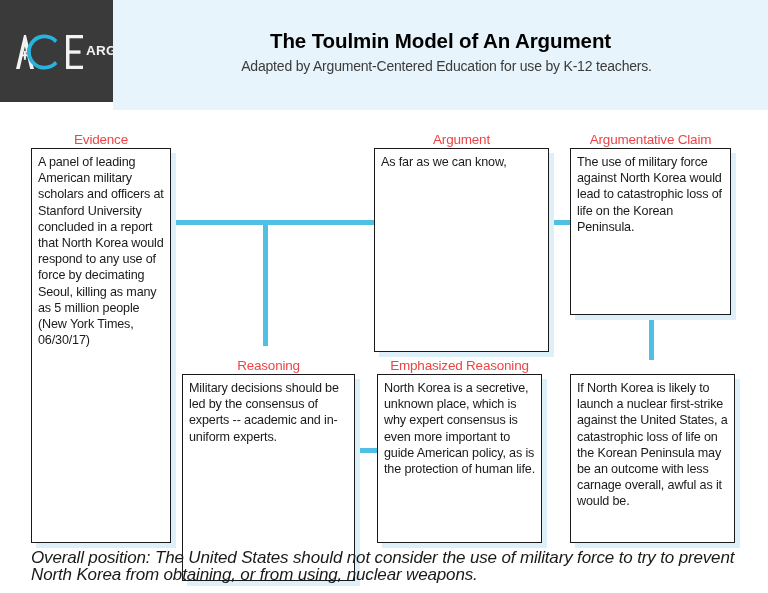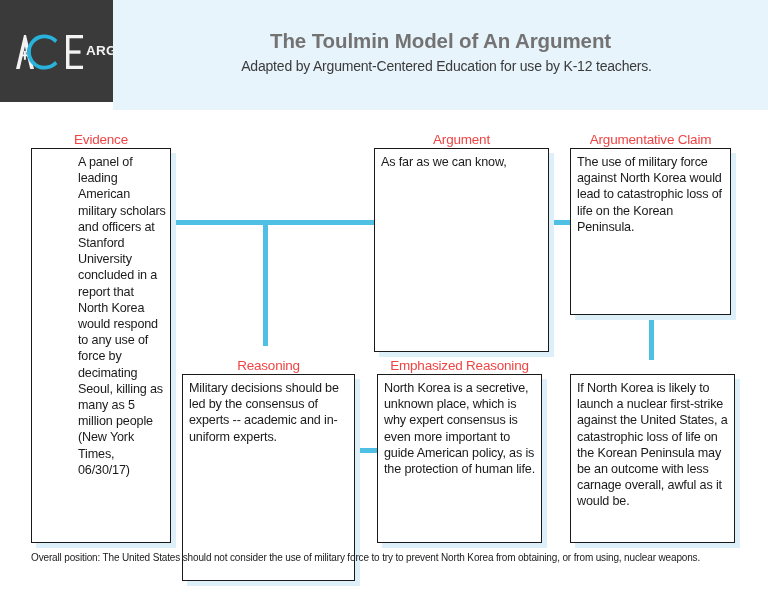--- a/index.html
+++ b/index.html
@@ -13,21 +13,21 @@
 
   
   .header-band {
     position: absolute; left: 113px; top: 0px;
     width: 655px; height: 110px;
     background: #e7f4fb;
   }
   .header-title {
     position: absolute; left: 113px; top: 29px; width: 655px;
     text-align: center;
-    font-size: 20.5px; font-weight: bold; color: #737373;
+    font-size: 20.5px; font-weight: bold; color: #000000;
     letter-spacing: -0.1px;
   }
   .header-sub {
     position: absolute; left: 119px; top: 58px; width: 655px;
     text-align: center;
     font-size: 14px; font-weight: normal; color: #3b3b3b;
     letter-spacing: -0.2px;
   }
 
   
@@ -69,23 +69,24 @@
     padding: 5px 4px 4px 6px;
     white-space: pre-line;
   }
 
   
   .conn { position: absolute; background: #4fc0e4; }
 
   
   .footer-text {
     position: absolute; left: 31px; top: 549px; width: 710px;
-    font-size: 10px; line-height: 17px;
+    font-size: 17px; line-height: 17px;
     color: #1a1a1a; letter-spacing: -0.15px;
     white-space: pre-line;
+    font-style: italic;
   }
 </style>
 </head>
 <body>
 
 <div id="page">
 
   <div class="logo-block">
     <div class="logo-ace">
       <svg width="86" height="44" viewBox="0 0 86 44" xmlns="http://www.w3.org/2000/svg">
@@ -116,21 +117,21 @@
 
   <div class="conn" style="left:263px; top:224px; width:4.5px; height:122px;"></div>
 
   <div class="conn" style="left:548px; top:220px; width:22px; height:4.5px;"></div>
 
   <div class="conn" style="left:649px; top:314px; width:4.5px; height:46px;"></div>
 
   <div class="conn" style="left:355px; top:448px; width:22px; height:4.5px;"></div>
 
   <div class="node-label" style="left:31px; top:132px; width:140px;">Evidence</div>
-  <div class="node-box" style="left:31px; top:148px; width:140px; height:395px;padding-left:40px;">
+  <div class="node-box" style="left:31px; top:148px; width:140px; height:395px;">
     <div class="node-text">A panel of leading American military scholars and officers at Stanford University concluded in a report that North Korea would respond to any use of force by decimating Seoul, killing as many as 5 million people (New York Times, 06/30/17)</div>
   </div>
 
   <div class="node-label" style="left:374px; top:132px; width:175px;">Argument</div>
   <div class="node-box" style="left:374px; top:148px; width:175px; height:204px;">
     <div class="node-text">As far as we can know,</div>
   </div>
 
   <div class="node-label" style="left:570px; top:132px; width:161px;">Argumentative Claim</div>
   <div class="node-box" style="left:570px; top:148px; width:161px; height:167px;">

